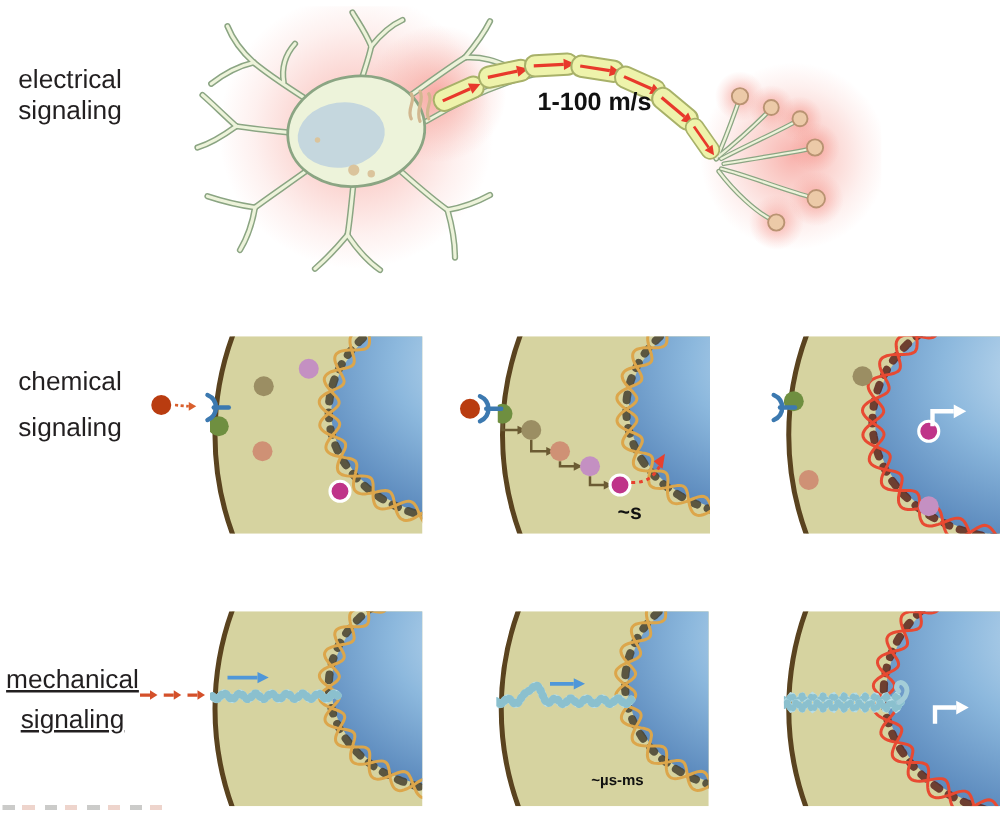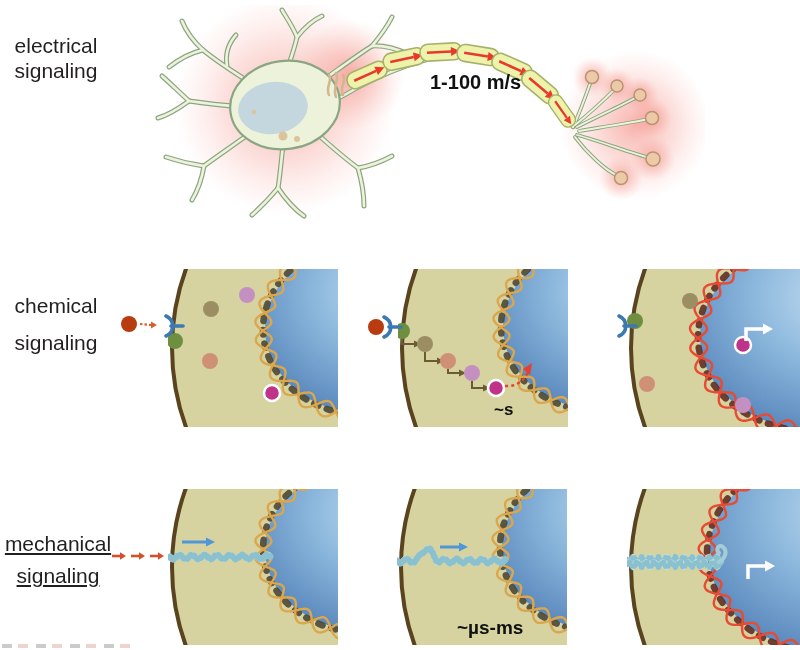--- a/index.html
+++ b/index.html
@@ -28,21 +28,21 @@
         <stop offset="100%" stop-color="#f5968c" stop-opacity="0"></stop>
       </radialGradient>
       <radialGradient id="nucG" cx="62%" cy="28%" r="90%">
         <stop offset="0%" stop-color="#c6def1"></stop>
         <stop offset="42%" stop-color="#8cb8dd"></stop>
         <stop offset="100%" stop-color="#4877b0"></stop>
       </radialGradient>
     </defs>
   </svg>
 
-  <div class="row-label" style="left:6px;top:33px;width:100px;line-height:25px;">
+  <div class="row-label" style="left:6px;top:51px;width:100px;line-height:25px;">
     <div>electrical</div>
     <div>signaling</div>
   </div>
   <div class="row-label" style="left:6px;top:287px;width:100px;line-height:37px;">
     <div>chemical</div>
     <div>signaling</div>
   </div>
   <div class="row-label" style="left:4px;top:528px;width:108px;line-height:32px;text-decoration:underline;">
     <div>mechanical</div>
     <div>signaling</div>
@@ -340,21 +340,21 @@
         <g id="fil-m2">
             <path d="M0 72.0L1 73.1L2 73.9L3 74.2L4 74.0L5 73.3L6 72.3L7 71.2L8 70.3L9 69.8L10 69.9L11 70.4L12 71.4L13 72.5L14 73.4L15 74.0L16 74.0L17 73.5L18 72.4L19 71.0L20 69.4L21 67.9L22 66.7L23 65.7L24 65.0L25 64.4L26 63.8L27 63.1L28 62.3L29 61.3L30 60.4L31 59.7L32 59.5L33 59.8L34 60.8L35 62.4L36 64.5L37 66.9L38 69.2L39 71.2L40 72.6L41 73.3L42 73.3L43 72.7L44 71.8L45 70.8L46 70.1L47 69.8L48 70.0L49 70.7L50 71.7L51 72.8L52 73.7L53 74.2L54 74.1L55 73.5L56 72.6L57 71.5L58 70.5L59 69.9L60 69.8L61 70.3L62 71.1L63 72.2L64 73.2L65 73.9L66 74.2L67 73.9L68 73.2L69 72.1L70 71.1L71 70.2L72 69.8L73 70.0L74 70.6L75 71.6L76 72.7L77 73.6L78 74.1L79 74.1L80 73.6L81 72.7L82 71.7L83 70.7L84 70.0L85 69.8L86 70.2L87 71.0L88 72.0L89 73.1L90 73.9L91 74.2L92 74.0L93 73.3L94 72.3L95 71.2L96 70.3L97 69.8L98 69.9L99 70.5L100 71.4L101 72.5L102 73.5L103 74.1L104 74.2L105 73.7L106 72.9L107 71.8L108 70.8" stroke="#b7dde6" stroke-width="6.5" fill="none" stroke-linecap="round"></path>
             <path d="M0 72.0L1 73.1L2 73.9L3 74.2L4 74.0L5 73.3L6 72.3L7 71.2L8 70.3L9 69.8L10 69.9L11 70.4L12 71.4L13 72.5L14 73.4L15 74.0L16 74.0L17 73.5L18 72.4L19 71.0L20 69.4L21 67.9L22 66.7L23 65.7L24 65.0L25 64.4L26 63.8L27 63.1L28 62.3L29 61.3L30 60.4L31 59.7L32 59.5L33 59.8L34 60.8L35 62.4L36 64.5L37 66.9L38 69.2L39 71.2L40 72.6L41 73.3L42 73.3L43 72.7L44 71.8L45 70.8L46 70.1L47 69.8L48 70.0L49 70.7L50 71.7L51 72.8L52 73.7L53 74.2L54 74.1L55 73.5L56 72.6L57 71.5L58 70.5L59 69.9L60 69.8L61 70.3L62 71.1L63 72.2L64 73.2L65 73.9L66 74.2L67 73.9L68 73.2L69 72.1L70 71.1L71 70.2L72 69.8L73 70.0L74 70.6L75 71.6L76 72.7L77 73.6L78 74.1L79 74.1L80 73.6L81 72.7L82 71.7L83 70.7L84 70.0L85 69.8L86 70.2L87 71.0L88 72.0L89 73.1L90 73.9L91 74.2L92 74.0L93 73.3L94 72.3L95 71.2L96 70.3L97 69.8L98 69.9L99 70.5L100 71.4L101 72.5L102 73.5L103 74.1L104 74.2L105 73.7L106 72.9L107 71.8L108 70.8" stroke="#7fb9c8" stroke-width="6.5" fill="none" stroke-linecap="round" stroke-dasharray="0.5 3.8" opacity="0.8"></path>
           </g>
         <g>
           <line x1="43" y1="58" x2="62" y2="58" stroke="#4f97d9" stroke-width="3"></line>
           <polygon points="62,53.5 71,58 62,62.5" fill="#4f97d9"></polygon>
         </g>
       </svg>
     </div>
-    <div class="annot" style="left:102px;top:128px;font-size:19px;">~µs-ms</div>
+    <div class="annot" style="left:118px;top:128px;font-size:12px;">~µs-ms</div>
   </div>
 
   <div class="panel" style="left:559px;top:489px;width:241px;height:156px;">
     <div class="cellclip" style="width:173px;height:156px;">
       <svg width="173" height="156" viewBox="0 0 173 156">
         <circle cx="235" cy="78" r="231" fill="#d6d3a0" stroke="#5a431f" stroke-width="4"></circle>
         <ellipse cx="200" cy="65" rx="118" ry="97" fill="url(#nucG)"></ellipse>
         <g id="dna-m3">
             <path d="M143.7 -22.4L142.1 -21.7L140.6 -21.0L139.1 -20.3L137.6 -19.6L136.1 -18.8L134.6 -18.0L133.2 -17.2L131.7 -16.4L130.3 -15.6L128.9 -14.8L127.5 -13.9L126.1 -13.0L124.8 -12.1L123.4 -11.2L122.1 -10.3L120.7 -9.3L119.4 -8.4L118.2 -7.4L116.9 -6.4L115.6 -5.4L114.4 -4.4L113.2 -3.4L112.0 -2.3L110.8 -1.2L109.7 -0.2L108.5 0.9L107.4 2.0L106.3 3.1L105.2 4.3L104.2 5.4L103.1 6.6L102.1 7.7L101.1 8.9L100.1 10.1L99.2 11.3L98.2 12.5L97.3 13.8L96.4 15.0L95.6 16.3L94.7 17.5L93.9 18.8L93.1 20.1L92.3 21.3L91.5 22.6L90.8 23.9L90.1 25.3L89.4 26.6L88.7 27.9L88.1 29.3L87.5 30.6L86.9 32.0L86.3 33.3L85.8 34.7L85.2 36.1L84.7 37.4L84.3 38.8L83.8 40.2L83.4 41.6L83.0 43.0L82.6 44.4L82.3 45.8L81.9 47.2L81.6 48.7L81.4 50.1L81.1 51.5L80.9 52.9L80.7 54.4L80.5 55.8L80.4 57.2L80.2 58.7L80.1 60.1L80.1 61.5L80.0 63.0L80.0 64.4L80.0 65.9L80.0 67.3L80.1 68.7L80.2 70.2L80.3 71.6L80.4 73.1L80.6 74.5L80.7 75.9L80.9 77.4L81.2 78.8L81.4 80.2L81.7 81.6L82.0 83.0L82.3 84.5L82.7 85.9L83.1 87.3L83.5 88.7L83.9 90.1L84.4 91.5L84.8 92.8L85.3 94.2L85.9 95.6L86.4 97.0L87.0 98.3L87.6 99.7L88.2 101.0L88.9 102.4L89.5 103.7L90.2 105.0L90.9 106.3L91.7 107.6L92.5 108.9L93.2 110.2L94.0 111.5L94.9 112.7L95.7 114.0L96.6 115.2L97.5 116.5L98.4 117.7L99.4 118.9L100.3 120.1L101.3 121.3L102.3 122.5L103.3 123.7L104.4 124.8L105.4 126.0L106.5 127.1L107.6 128.2L108.8 129.3L109.9 130.4L111.1 131.5L112.2 132.5L113.4 133.6L114.7 134.6L115.9 135.6L117.1 136.6L118.4 137.6L119.7 138.6L121.0 139.5L122.3 140.5L123.7 141.4L125.0 142.3L126.4 143.2L127.8 144.1L129.2 144.9L130.6 145.8L132.0 146.6L133.5 147.4L134.9 148.2L136.4 149.0L137.9 149.7L139.4 150.4L140.9 151.2L142.4 151.9L144.0 152.5L145.5 153.2L147.1 153.9L148.7 154.5L150.2 155.1L151.8 155.7L153.4 156.2L155.0 156.8L156.7 157.3L158.3 157.8L159.9 158.3L161.6 158.8L163.3 159.2L164.9 159.7L166.6 160.1L168.3 160.5L170.0 160.8L171.6 161.2L173.3 161.5L175.1 161.8L176.8 162.1L178.5 162.4L180.2 162.6L181.9 162.9L183.6 163.1L185.4 163.3L187.1 163.4L188.8 163.6L190.6 163.7L192.3 163.8L194.1 163.9L195.8 163.9" stroke="#5c241c" stroke-width="6.5" fill="none" stroke-dasharray="4.5 9" stroke-linecap="round" opacity="0.85"></path>
             <path d="M143.7 -22.4L141.1 -23.5L138.6 -24.5L136.2 -25.2L133.9 -25.6L131.9 -25.6L130.0 -25.1L128.5 -24.2L127.3 -22.9L126.3 -21.2L125.7 -19.2L125.3 -16.9L125.0 -14.4L124.9 -11.9L124.9 -9.4L124.8 -7.0L124.6 -4.9L124.3 -3.0L123.7 -1.5L122.8 -0.3L121.5 0.5L119.9 1.1L118.0 1.3L115.8 1.3L113.4 1.1L110.8 0.8L108.1 0.5L105.4 0.4L102.8 0.3L100.4 0.5L98.3 1.0L96.5 1.8L95.2 2.8L94.3 4.2L93.8 5.9L93.7 7.8L94.0 9.9L94.6 12.1L95.4 14.4L96.3 16.7L97.3 18.9L98.1 21.0L98.7 22.9L99.0 24.7L99.0 26.2L98.5 27.5L97.6 28.6L96.3 29.5L94.6 30.3L92.5 31.0L90.2 31.6L87.7 32.2L85.2 32.9L82.7 33.7L80.5 34.6L78.5 35.6L76.9 36.8L75.8 38.1L75.1 39.6L75.0 41.2L75.4 42.9L76.3 44.6L77.5 46.4L79.1 48.2L80.8 50.0L82.6 51.7L84.3 53.4L85.9 54.9L87.2 56.4L88.1 57.8L88.6 59.2L88.6 60.5L88.2 61.8L87.2 63.1L85.9 64.5L84.3 65.8L82.4 67.2L80.4 68.7L78.4 70.3L76.6 71.9L75.0 73.5L73.7 75.1L72.9 76.8L72.6 78.4L72.8 80.0L73.5 81.4L74.8 82.8L76.4 84.1L78.4 85.2L80.7 86.3L83.1 87.3L85.5 88.2L87.8 89.1L89.8 89.9L91.6 90.9L93.0 91.9L93.9 93.0L94.4 94.2L94.4 95.7L94.0 97.3L93.3 99.0L92.3 100.9L91.2 103.0L90.0 105.1L88.8 107.3L87.9 109.5L87.2 111.5L86.8 113.5L86.9 115.3L87.4 116.8L88.5 118.1L89.9 119.2L91.8 120.0L94.0 120.5L96.5 120.8L99.1 120.9L101.8 121.0L104.4 121.0L107.0 121.0L109.2 121.1L111.2 121.4L112.9 122.0L114.2 122.8L115.1 123.9L115.6 125.3L115.9 127.1L115.9 129.1L115.7 131.4L115.5 133.8L115.3 136.2L115.1 138.7L115.2 141.1L115.5 143.3L116.1 145.2L117.0 146.8L118.3 147.9L119.9 148.7L121.8 149.1L124.0 149.1L126.4 148.8L128.9 148.1L131.5 147.3L134.1 146.4L136.7 145.5L139.1 144.7L141.3 144.1L143.3 143.9L145.0 143.9L146.5 144.4L147.8 145.3L148.9 146.7L149.8 148.4L150.6 150.4L151.3 152.7L152.1 155.1L152.9 157.6L153.8 160.0L154.8 162.2L156.0 164.1L157.4 165.6L158.9 166.7L160.7 167.3L162.6 167.4L164.6 167.0L166.7 166.2L168.9 165.0L171.1 163.5L173.3 161.8L175.4 160.1L177.5 158.5L179.5 157.0L181.3 155.9L183.1 155.1L184.8 154.7L186.4 154.9L188.0 155.5L189.5 156.6L191.0 158.0L192.6 159.8L194.2 161.8L195.8 163.9" stroke="#e84a32" stroke-width="2.4" fill="none"></path>

